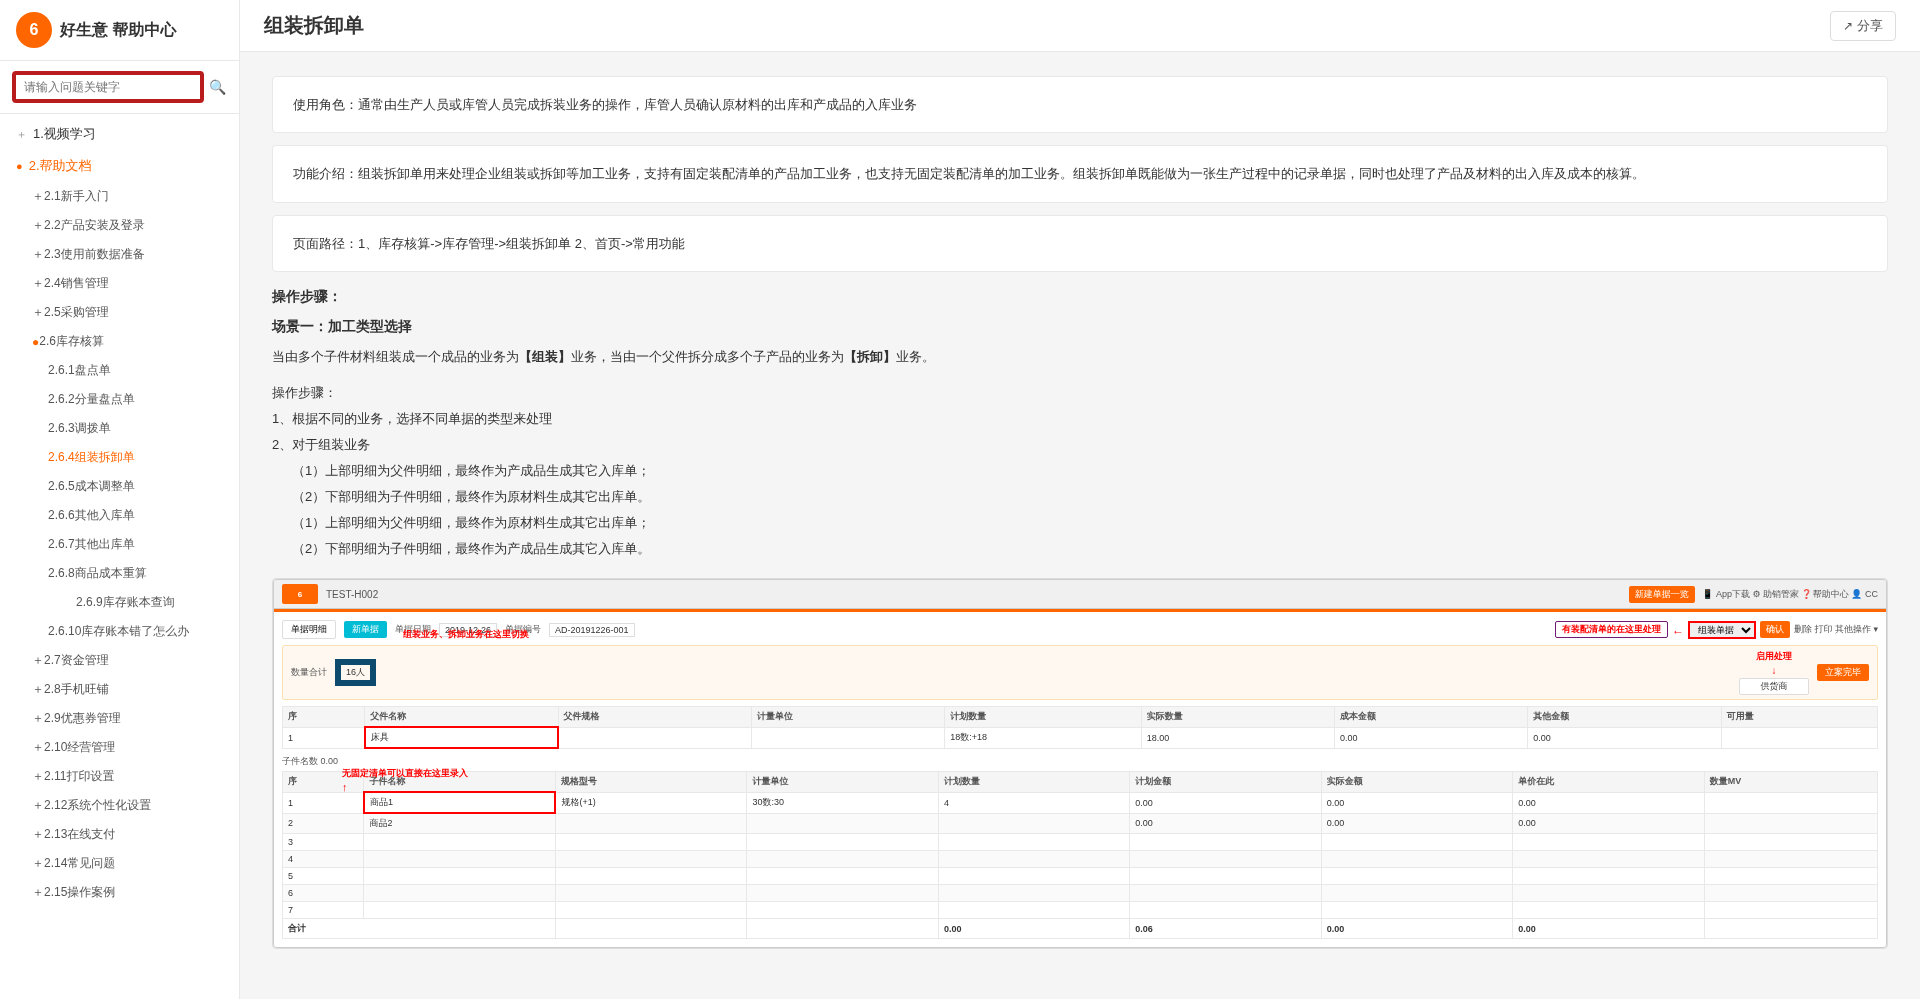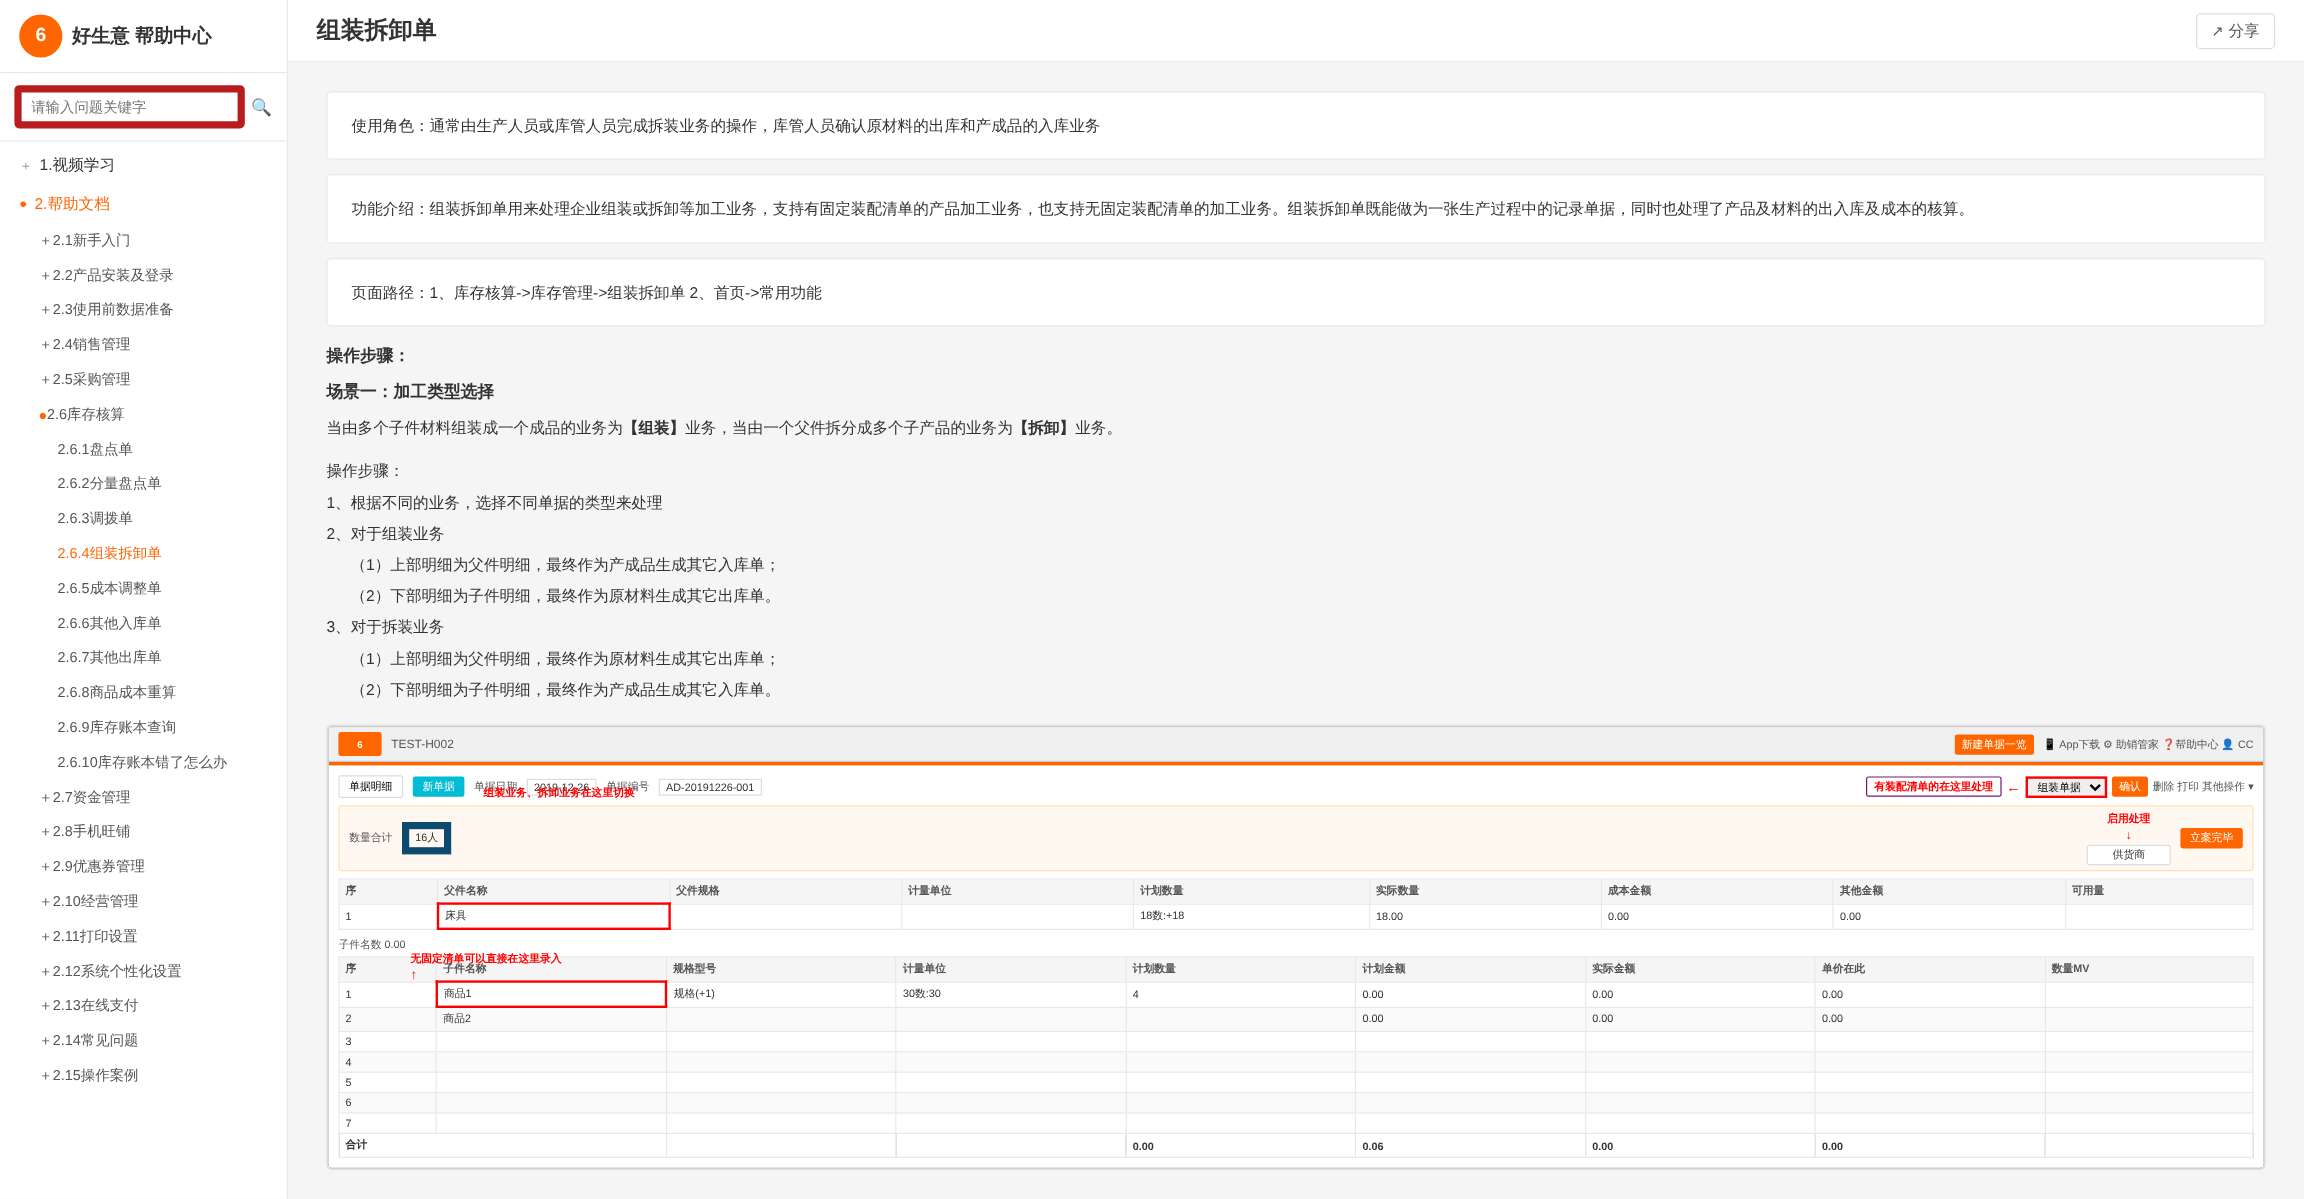--- a/index.html
+++ b/index.html
@@ -4,21 +4,21 @@
   <style>
     * { box-sizing: border-box; margin: 0; padding: 0; }
     body { font-family: "Microsoft YaHei", "PingFang SC", sans-serif; font-size: 13px; color: #333; background: #f5f5f5; display: flex; height: 100vh; overflow: hidden; }
 
     
     .sidebar { width: 240px; min-width: 240px; background: #fff; border-right: 1px solid #e8e8e8; display: flex; flex-direction: column; overflow-y: auto; }
     .sidebar-logo { display: flex; align-items: center; padding: 12px 16px; border-bottom: 1px solid #e8e8e8; }
     .logo-icon { width: 36px; height: 36px; background: #f60; border-radius: 50%; display: flex; align-items: center; justify-content: center; color: #fff; font-weight: bold; font-size: 16px; margin-right: 8px; }
     .logo-text { font-size: 16px; font-weight: bold; color: #333; }
     .search-box { padding: 10px 12px; border-bottom: 1px solid #e8e8e8; display: flex; align-items: center; gap: 6px; }
-    .search-input { flex: 1; border: 6px solid #b91c1c; border-radius: 4px; padding: 5px 8px; font-size: 12px; outline: none; color: #999; }
+    .search-input { flex: 1; border: 4px solid #b91c1c; border-radius: 4px; padding: 5px 8px; font-size: 12px; outline: none; color: #999; }
     .search-icon-btn { background: none; border: none; cursor: pointer; color: #999; font-size: 14px; }
 
     .nav-section { padding: 4px 0; }
     .nav-item { display: flex; align-items: center; padding: 7px 16px; cursor: pointer; font-size: 13px; color: #333; }
     .nav-item .expand-icon { margin-right: 6px; font-size: 11px; color: #999; }
     .nav-item.active-section { color: #f60; }
     .nav-item.active-section .expand-icon { color: #f60; }
 
     .nav-sub-item { display: flex; align-items: center; padding: 6px 16px 6px 32px; cursor: pointer; font-size: 12px; color: #555; }
     .nav-sub-item.active { color: #f60; }
@@ -124,21 +124,21 @@
     </div>
     <div class="nav-sub-item" style="padding-left: 48px;">
       <span>2.6.6其他入库单</span>
     </div>
     <div class="nav-sub-item" style="padding-left: 48px;">
       <span>2.6.7其他出库单</span>
     </div>
     <div class="nav-sub-item" style="padding-left: 48px;">
       <span>2.6.8商品成本重算</span>
     </div>
-    <div class="nav-sub-item" style="padding-left: 48px;">
+    <div class="nav-sub-item" style="padding-left: 48px; margin-left: 28px;">
       <span>2.6.9库存账本查询</span>
     </div>
     <div class="nav-sub-item" style="padding-left: 48px;">
       <span>2.6.10库存账本错了怎么办</span>
     </div>
     <div class="nav-sub-item">
       <span class="expand-icon">＋</span>
       <span>2.7资金管理</span>
     </div>
     <div class="nav-sub-item">
@@ -207,21 +207,20 @@
       <div class="steps-text">
         <p>当由多个子件材料组装成一个成品的业务为<span class="bold" style="font-weight:bold;">【组装】</span>业务，当由一个父件拆分成多个子产品的业务为<span class="bold" style="font-weight:bold;">【拆卸】</span>业务。</p>
       </div>
 
       <div class="steps-text" style="margin-top:10px;">
         <p>操作步骤：</p>
         <p>1、根据不同的业务，选择不同单据的类型来处理</p>
         <p>2、对于组装业务</p>
         <p style="padding-left:20px;">（1）上部明细为父件明细，最终作为产成品生成其它入库单；</p>
         <p style="padding-left:20px;">（2）下部明细为子件明细，最终作为原材料生成其它出库单。</p>
-        <p>3、对于拆装业务</p>
         <p style="padding-left:20px;">（1）上部明细为父件明细，最终作为原材料生成其它出库单；</p>
         <p style="padding-left:20px;">（2）下部明细为子件明细，最终作为产成品生成其它入库单。</p>
       </div>
 
       <div class="screenshot-container" style="position:relative; margin-top:16px; border-radius:4px; overflow:visible;">
 
         <div style="border:1px solid #ccc; border-radius:4px; overflow:hidden; background:#e8e8e8; position:relative;">
 
           <div style="background:#f0f0f0; border-bottom:1px solid #ccc; padding:4px 8px; display:flex; align-items:center; gap:8px; font-size:10px; color:#555;">
             <div style="width:36px; height:20px; background:#f60; border-radius:2px; display:flex; align-items:center; justify-content:center;">

